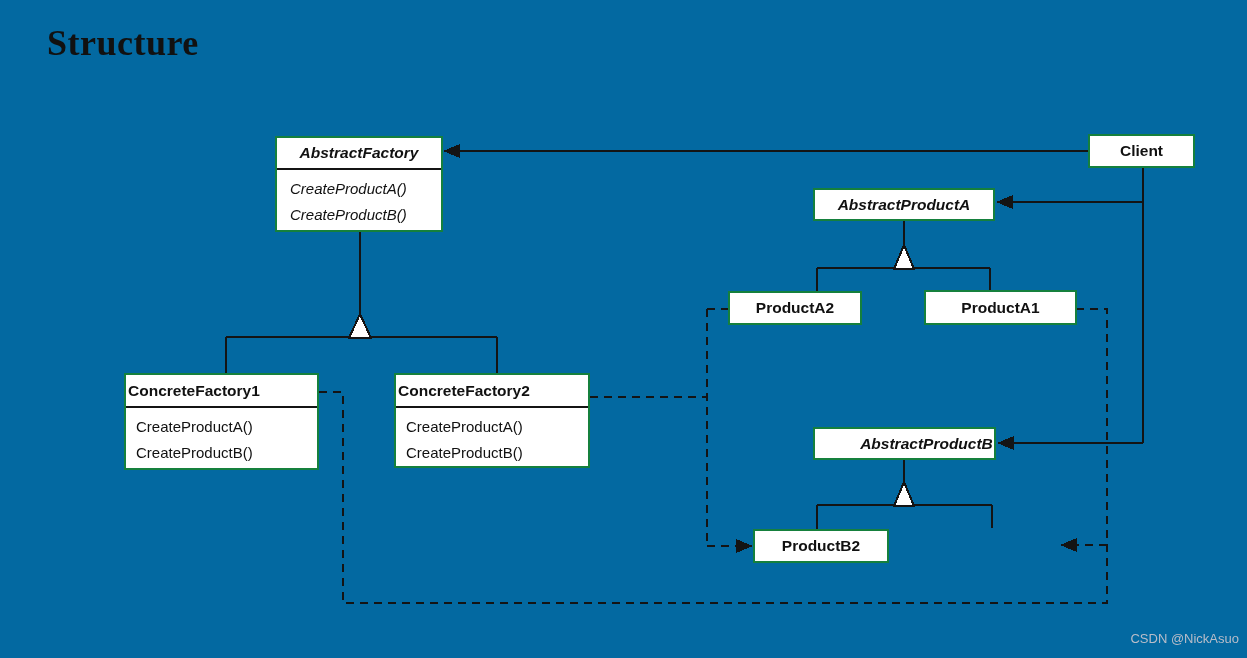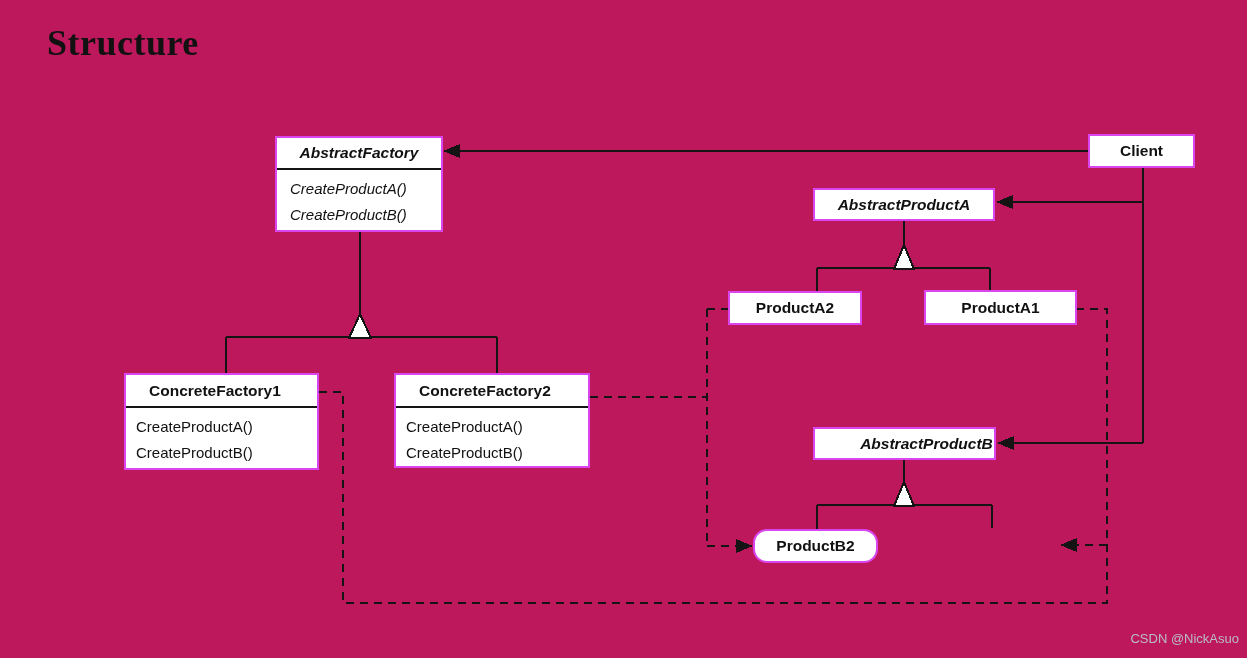--- a/index.html
+++ b/index.html
@@ -5,21 +5,21 @@
   html, body {
     margin: 0;
     padding: 0;
     background: #ffffff;
     font-family: "Liberation Sans", sans-serif;
   }
   .canvas {
     position: relative;
     width: 1247px;
     height: 658px;
-    background: #be185d;
+    background: #0369a1;
     overflow: hidden;
   }
   .page-title {
     position: absolute;
     left: 47px;
     top: 22px;
     margin: 0;
     font-family: "Liberation Serif", serif;
     font-weight: bold;
     font-size: 36px;
@@ -29,35 +29,35 @@
   .overlay {
     position: absolute;
     left: 0;
     top: 0;
     width: 1247px;
     height: 658px;
   }
   .uml-box {
     position: absolute;
     background: #ffffff;
-    border: 2px solid #d946ef;
+    border: 2px solid #15803d;
     box-sizing: border-box;
     color: #111111;
   }
   .uml-title {
     display: flex;
     align-items: center;
     justify-content: center;
     font-weight: bold;
     font-size: 15.5px;
     white-space: nowrap;
   }
   .uml-title.left {
     justify-content: flex-start;
-    padding-left: 23px;
+    padding-left: 2px;
   }
   .abstract .uml-title {
     font-style: italic;
   }
   .uml-sep {
     border-top: 2px solid #141414;
   }
   .uml-body {
     font-size: 15px;
     line-height: 26px;
@@ -168,21 +168,21 @@
   </div>
 
   <div class="uml-box single" style="left:924px;top:290px;width:153px;height:35px;">
     <span>ProductA1</span>
   </div>
 
   <div class="uml-box single abstract" style="left:813px;top:427px;width:183px;height:33px;font-style:italic;padding-left:44px;">
     <span>AbstractProductB</span>
   </div>
 
-  <div class="uml-box single" style="left:753px;top:529px;width:125px;height:34px;border-radius:14px;">
+  <div class="uml-box single" style="left:753px;top:529px;width:136px;height:34px;">
     <span>ProductB2</span>
   </div>
 
 
   <div class="uml-box" style="left:124px;top:373px;width:195px;height:97px;">
     <div class="uml-title left" style="height:31px;">ConcreteFactory1</div>
     <div class="uml-sep"></div>
     <div class="uml-body" style="padding-left:10px;">
       <div>CreateProductA()</div>
       <div>CreateProductB()</div>

